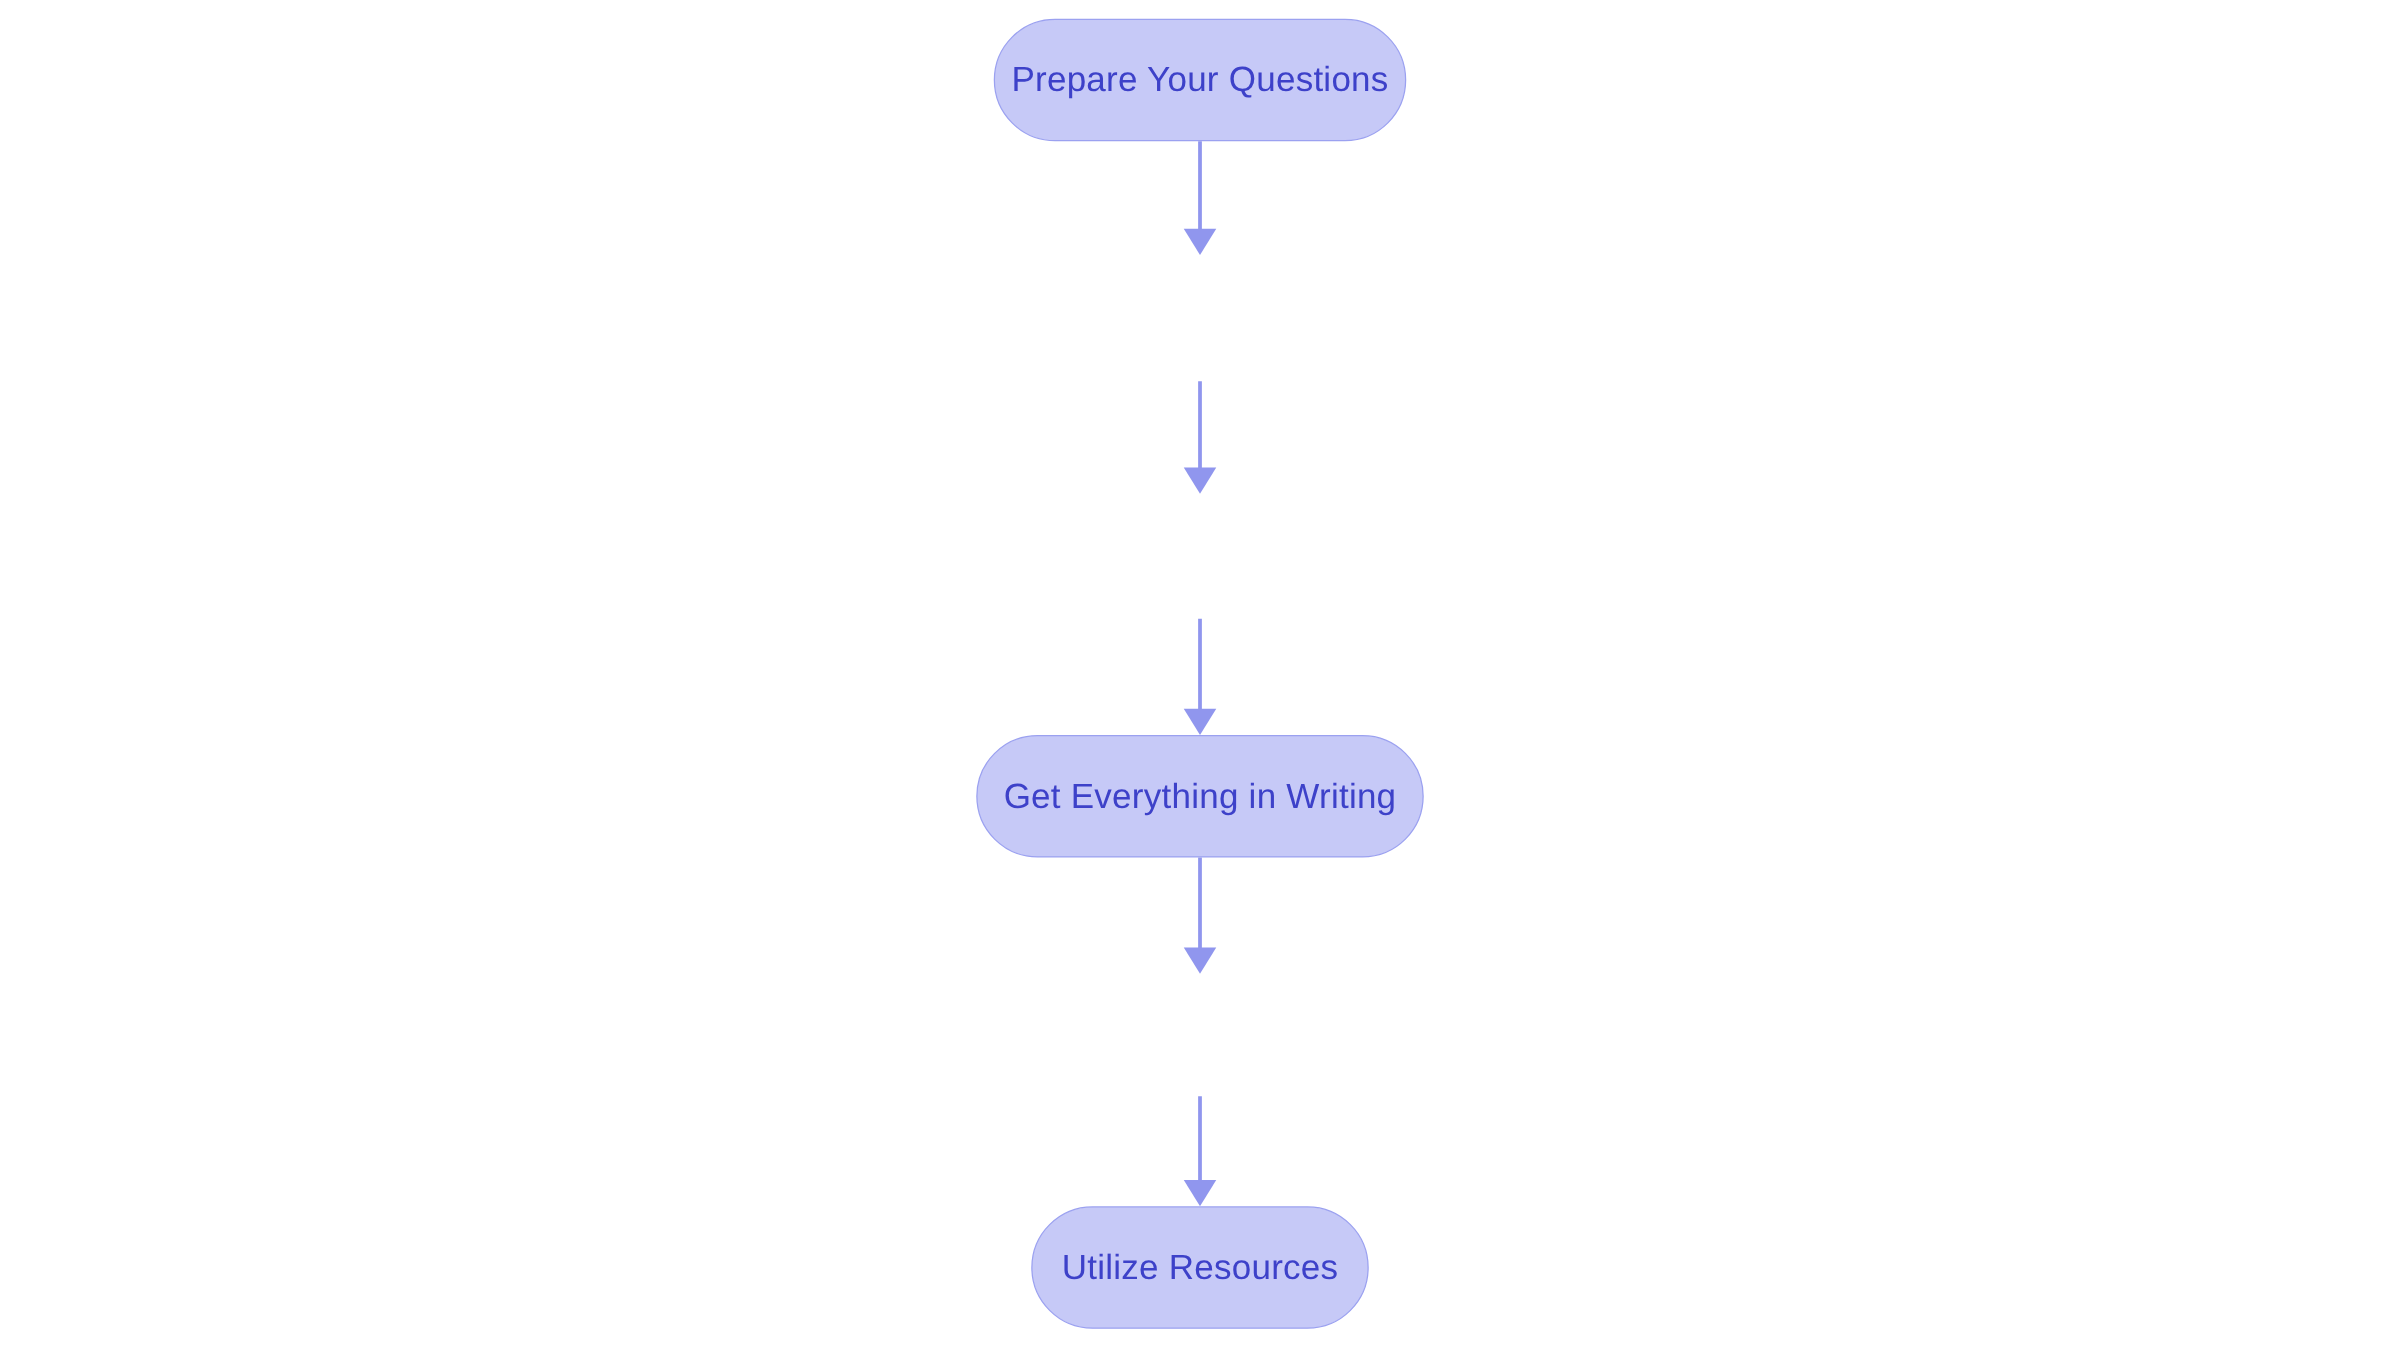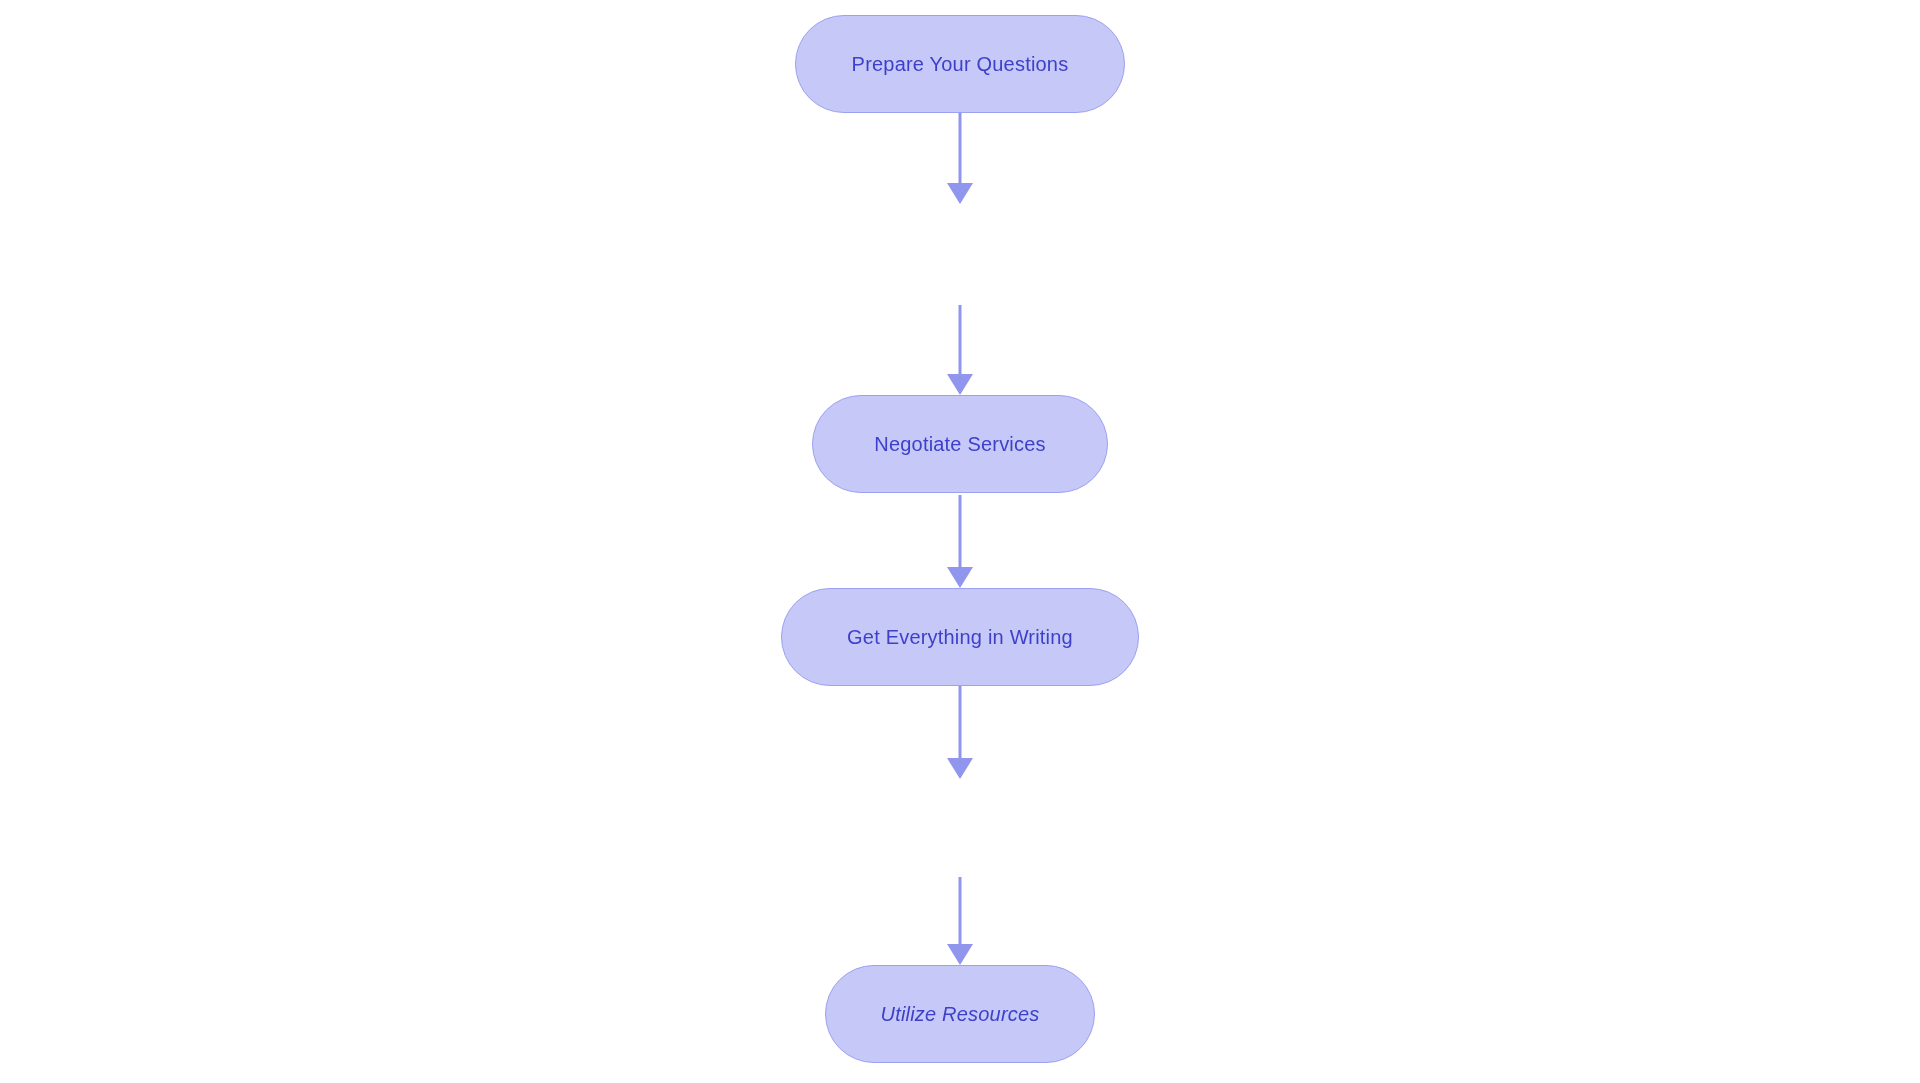--- a/index.html
+++ b/index.html
@@ -33,30 +33,30 @@
     height: 98px;
     border-radius: 49px;
     background: var(--node-fill);
     border: 1.5px solid var(--node-border);
     display: flex;
     align-items: center;
     justify-content: center;
   }
   .node .node-label {
     color: var(--node-text);
-    font-size: 20px;
+    font-size: 28px;
     letter-spacing: 0.2px;
     white-space: nowrap;
   }
   #node-1 { top: 15px;  width: 330px; }
   #node-2 { top: 204px; width: 306px; }
   #node-3 { top: 395px; width: 296px; }
   #node-4 { top: 588px; width: 358px; }
   #node-5 { top: 779px; width: 428px; }
-  #node-6 { top: 965px; width: 270px; font-style: italic; }
+  #node-6 { top: 965px; width: 270px; }
 
   .connector {
     position: absolute;
     left: 50%;
     transform: translateX(-50%);
     width: 26px;
   }
   #conn-1 { top: 113px; height: 91px; }
   #conn-2 { top: 305px; height: 90px; }
   #conn-3 { top: 495px; height: 93px; }
@@ -97,23 +97,20 @@
     <span class="line"></span>
     <span class="head"></span>
   </div>
 
 
   <div class="connector" id="conn-2">
     <span class="line"></span>
     <span class="head"></span>
   </div>
 
-  <div class="node" id="node-3">
-    <span class="node-label">Negotiate Services</span>
-  </div>
 
   <div class="connector" id="conn-3">
     <span class="line"></span>
     <span class="head"></span>
   </div>
 
   <div class="node" id="node-4">
     <span class="node-label">Get Everything in Writing</span>
   </div>
 

